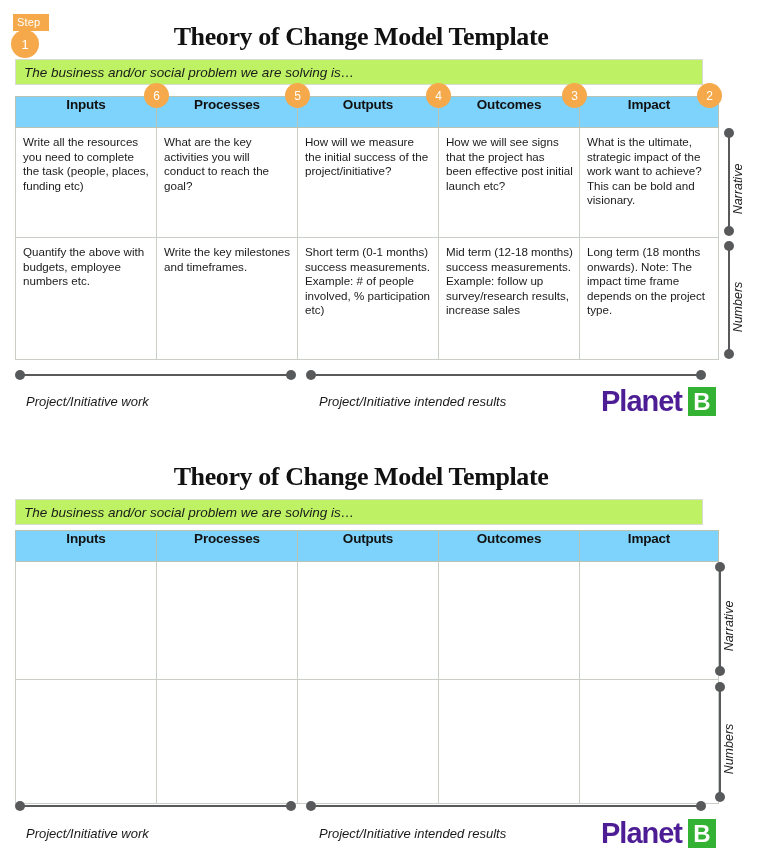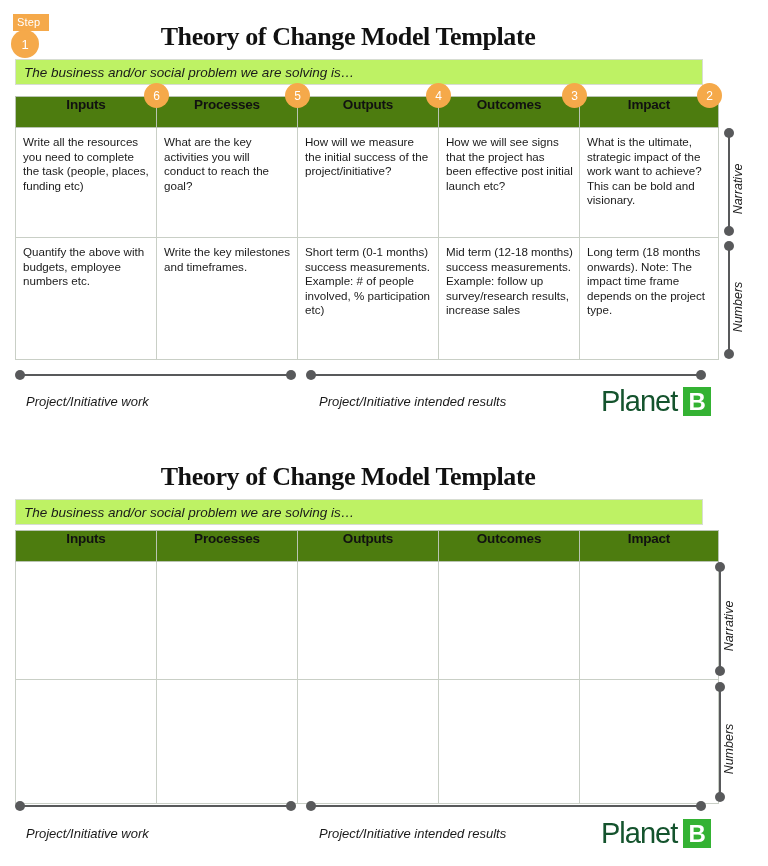--- a/index.html
+++ b/index.html
@@ -20,20 +20,21 @@
     position: absolute;
     left: 0;
     top: 0;
     width: 768px;
   }
 
   
   .section {
     position: relative;
     width: 696px;
+    padding-left: 13px;
   }
 
   
   .step-tag {
     position: absolute;
     left: 13px;
     top: 14px;
     background: #f5a94a;
     color: #ffffff;
     font-size: 11px;
@@ -100,21 +101,21 @@
     table-layout: fixed;
     background: #ffffff;
   }
   .toc-table th,
   .toc-table td {
     border: 1px solid #b9c4b2;
     box-sizing: border-box;
     vertical-align: top;
   }
   .toc-table th {
-    background: #4d7c0f;
+    background: #7dd3fc;
     text-align: center;
     font-size: 13.5px;
     font-weight: bold;
     height: 31px;
     padding: 0;
     color: #111111;
     letter-spacing: -0.2px;
   }
   .toc-table td {
     padding: 7px 6px 6px 7px;
@@ -208,23 +209,23 @@
   }
 
   
   .logo {
     position: absolute;
     display: flex;
     align-items: center;
   }
   .logo .word {
     font-size: 29px;
-    font-weight: normal;
+    font-weight: bold;
     letter-spacing: -1px;
-    color: #14532d;
+    color: #4c1d95;
     line-height: 30px;
   }
   .logo .bmark {
     margin-left: 6px;
     width: 28px;
     height: 29px;
     background: #34b233;
     color: #ffffff;
     font-size: 24px;
     font-weight: bold;

